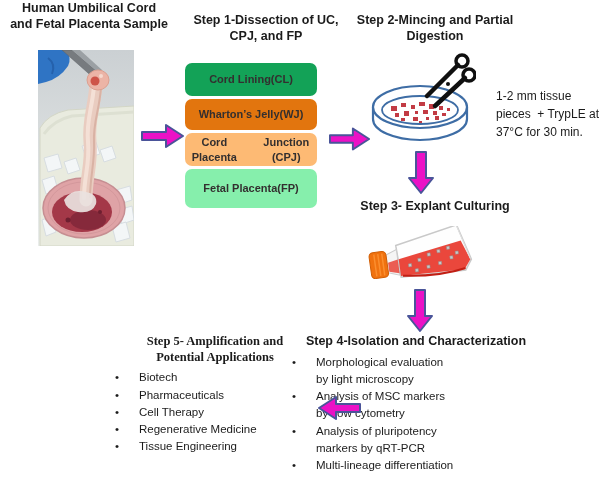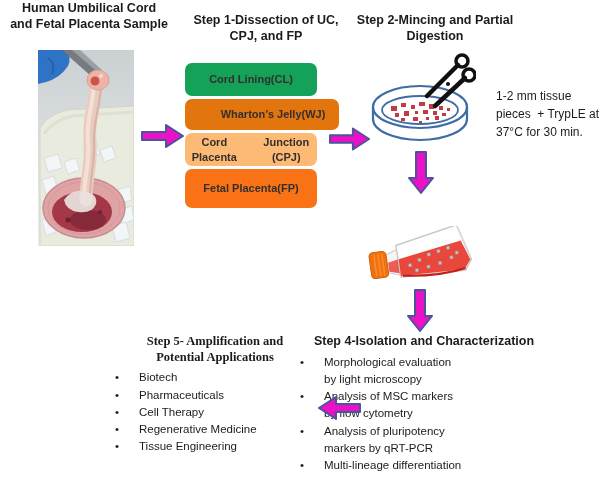--- a/index.html
+++ b/index.html
@@ -9,21 +9,21 @@
   }
   .abs{position:absolute;}
   .title{font-weight:bold;font-size:12.5px;line-height:1.3;text-align:center;}
   .title .tline{white-space:pre;}
   
   .sbox{
     width:132px;border-radius:7px;margin-bottom:3px;
     display:flex;flex-direction:row;justify-content:center;align-items:center;
     font-weight:bold;font-size:11px;line-height:1.35;color:#332f2f;text-align:center;
   }
-  .sbox-1{height:33px;} .sbox-2{height:31px;padding-left:22px;} .sbox-3{height:33px;} .sbox-4{height:39px;}
+  .sbox-1{height:33px;} .sbox-2{height:31px;} .sbox-3{height:33px;} .sbox-4{height:39px;}
   
   .note{font-size:12px;line-height:18px;}
   .note .tline{white-space:pre;}
   
   .sec-title{font-weight:bold;font-size:12.5px;line-height:1.25;text-align:center;white-space:nowrap;}
   ul.blist{margin:4px 0 0 0;padding:0;list-style:none;font-size:11.5px;}
   ul.blist li{position:relative;line-height:1.5;text-align:left;}
   ul.blist li::before{content:"\2022";position:absolute;left:0;top:0;}
   .blist-4{padding-left:78px;}
   .blist-4 li{padding-left:24px;width:142px;}
@@ -106,21 +106,21 @@
       <div>(CL)</div>
     </div>
     <div class="sbox sbox-2" style="background-color: rgb(226, 117, 14);">
       <div>Wharton’s Jelly</div>
       <div>(WJ)</div>
     </div>
     <div class="sbox sbox-3" style="background-color: #fdba74; gap: 12px;">
       <div>Cord Placenta</div>
       <div>Junction (CPJ)</div>
     </div>
-    <div class="sbox sbox-4" style="background-color: #f97316;">
+    <div class="sbox sbox-4" style="background-color: #86efac;">
       <div>Fetal Placenta</div>
       <div>(FP)</div>
     </div>
   </div>
 
   <svg class="abs" style="left:329px;top:126px;" width="42" height="26" viewBox="0 0 44 26">
     <polygon points="1,9 25,9 25,2 42,13 25,24 25,17 1,17" fill="#EB11C6" stroke="#4A5499" stroke-width="2" stroke-linejoin="round"></polygon>
   </svg>
 
   <div class="abs title" style="left:343px;top:12px;width:184px;">
@@ -167,20 +167,21 @@
   <div class="abs note" style="left:496px;top:87px;width:116px;">
     <div class="tline">1-2 mm tissue</div>
     <div class="tline">pieces  + TrypLE at</div>
     <div class="tline">37°C for 30 min.</div>
   </div>
 
   <svg class="abs" style="left:407px;top:151px;" width="28" height="44" viewBox="0 0 28 44">
     <polygon points="9,1 19,1 19,27 26,27 14,42 2,27 9,27" fill="#EB11C6" stroke="#4A5499" stroke-width="2" stroke-linejoin="round"></polygon>
   </svg>
 
+  <div class="abs sec-title" style="left:325px;top:199px;width:220px;">Step 3- Explant Culturing</div>
 
   <svg class="abs" style="left:368px;top:226px;" width="108" height="64" viewBox="0 0 108 64">
     <g transform="rotate(-8 54 34)">
       <path d="M 30 16 L 93 4 L 103 40 L 96 50 L 31 48 Z" fill="#FDFDFD" fill-opacity="0.65" stroke="#C9C9C9" stroke-width="1.5"></path>
       <path d="M 19 24 L 30 20 L 30 46 L 19 42 Z" fill="#F5F5F5" stroke="#CCCCCC" stroke-width="1"></path>
       <path d="M 31 30 L 95 20 L 102 40 L 95 49 L 31 47 Z" fill="#E8372B" opacity="0.92"></path>
       <path d="M 20 32 L 30 30 L 30 44 L 20 41 Z" fill="#E8372B" opacity="0.8"></path>
       <path d="M 33 47 Q 70 53 96 48" stroke="#C21E14" stroke-width="2" fill="none"></path>
       <rect x="2" y="20" width="17" height="26" rx="4" fill="#F0720F" stroke="#D05E05" stroke-width="1"></rect>
       <path d="M7 22 V44 M11 22 V44 M15 22 V44" stroke="#FB8E2E" stroke-width="1.5"></path>
@@ -197,21 +198,21 @@
           <rect x="88" y="30" width="3" height="3"></rect>
       </g>
       <path d="M 93 5 L 102 39" stroke="#E0E0E0" stroke-width="1" fill="none"></path>
     </g>
   </svg>
 
   <svg class="abs" style="left:406px;top:289px;" width="28" height="44" viewBox="0 0 28 44">
     <polygon points="9,1 19,1 19,27 26,27 14,42 2,27 9,27" fill="#EB11C6" stroke="#4A5499" stroke-width="2" stroke-linejoin="round"></polygon>
   </svg>
 
-  <div class="abs" style="left:300px;top:334px;width:248px;">
+  <div class="abs" style="left:292px;top:334px;width:248px;">
     <div class="sec-title">Step 4-Isolation and Characterization</div>
     <ul class="blist blist-4">
       <li>Morphological evaluation by light microscopy</li>
       <li>Analysis of MSC markers by flow cytometry</li>
       <li>Analysis of pluripotency markers by qRT-PCR</li>
       <li>Multi-lineage differentiation</li>
     </ul>
   </div>
 
   <svg class="abs" style="left:317px;top:395px;" width="44" height="26" viewBox="0 0 44 26">

